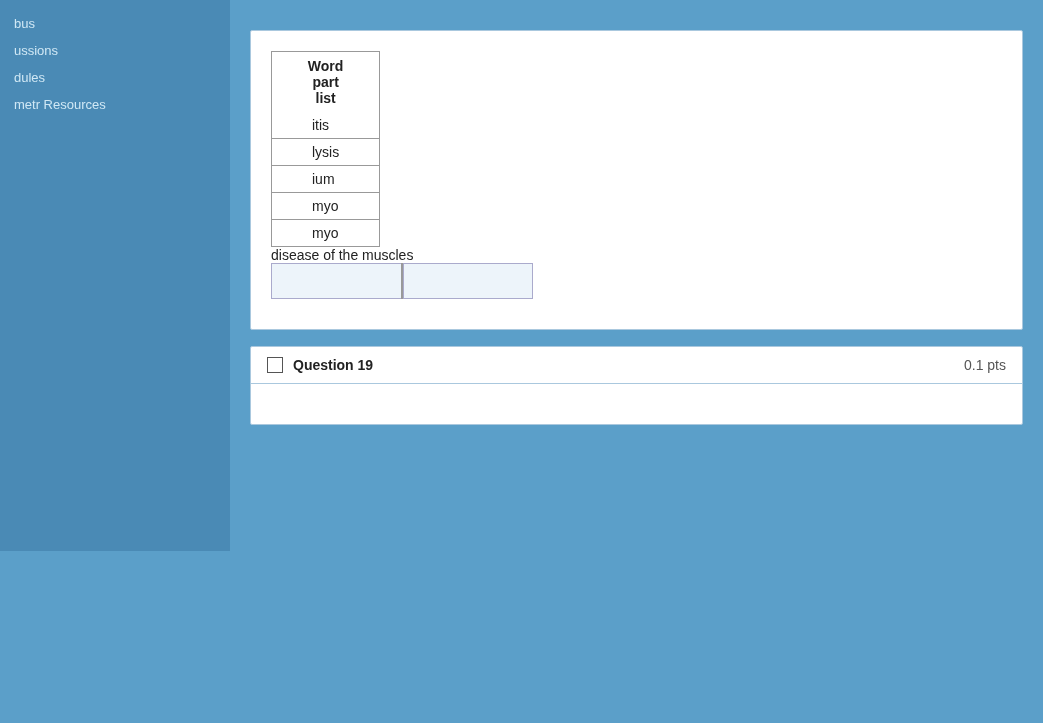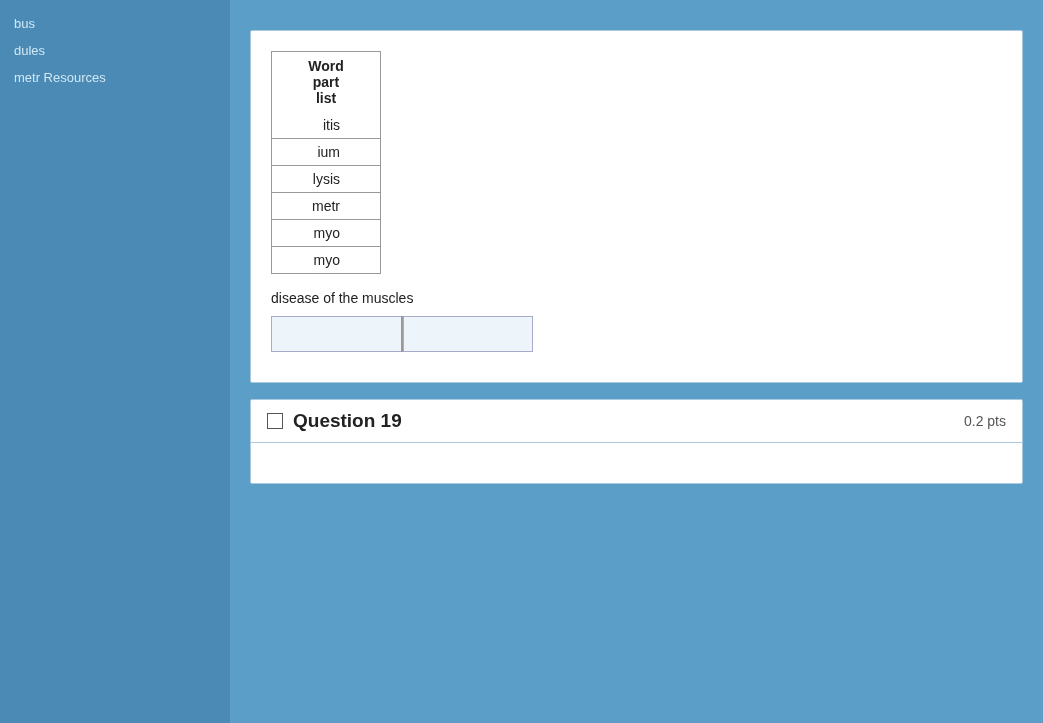--- a/index.html
+++ b/index.html
@@ -14,21 +14,21 @@
       overflow: hidden;
       position: relative;
     }
 
     
     .sidebar {
       position: absolute;
       left: 0;
       top: 0;
       width: 230px;
-      height: 723px;
+      height: 551px;
       background-color: #4a8ab5;
       padding-top: 10px;
     }
 
     .sidebar-item {
       color: #d0e8f5;
       padding: 6px 14px;
       font-size: 13px;
       cursor: pointer;
     }
@@ -49,52 +49,51 @@
       background-color: #fff;
       border: 1px solid #aac8de;
       border-radius: 2px;
       padding: 20px 20px 30px 20px;
       margin-bottom: 16px;
     }
 
     
     .word-part-table {
       border-collapse: collapse;
-      margin-bottom: 16px;
     }
 
     .word-part-table caption {
       font-weight: bold;
       font-size: 14px;
       text-align: center;
       border: 1px solid #999;
       border-bottom: none;
       padding: 6px 30px;
       background: #fff;
       color: #222;
     }
 
     .word-part-table td {
       border: 1px solid #999;
-      text-align: right;
+      text-align: left;
       padding: 5px 40px;
       font-size: 14px;
       color: #222;
       background: #fff;
     }
 
     .word-part-table tr:first-child td {
       border-top: none;
     }
 
     
     .definition-text {
       font-size: 14px;
       color: #222;
-      margin-bottom: 10px;
+      margin-bottom: 0;
     }
 
     
     .answer-boxes {
       display: flex;
       gap: 0;
       align-items: center;
     }
 
     .answer-box {
@@ -142,21 +141,21 @@
 
     .question-19-checkbox {
       width: 16px;
       height: 16px;
       border: 1px solid #555;
       background: #fff;
       display: inline-block;
     }
 
     .question-number {
-      font-size: 19px;
+      font-size: 14px;
       font-weight: bold;
       color: #222;
     }
 
     .question-pts {
       font-size: 14px;
       color: #555;
     }
 
     .question-19-body {
@@ -165,45 +164,45 @@
     }
   </style>
 </head>
 <body>
 
 <div class="sidebar">
   <div class="sidebar-item">
     <span>bus</span>
   </div>
   <div class="sidebar-item">
+    <span>ussions</span>
+  </div>
+  <div class="sidebar-item">
     <span>dules</span>
   </div>
   <div class="sidebar-item">
     <span>metr Resources</span>
   </div>
 </div>
 
 <div class="main-content">
 
   <div class="question-card">
 
     <table class="word-part-table">
       <caption>Word part list</caption>
       <tbody>
         <tr>
           <td>itis</td>
         </tr>
         <tr>
+          <td>lysis</td>
+        </tr>
+        <tr>
           <td>ium</td>
-        </tr>
-        <tr>
-          <td>lysis</td>
-        </tr>
-        <tr>
-          <td>metr</td>
         </tr>
         <tr>
           <td>myo</td>
         </tr>
         <tr>
           <td>myo</td>
         </tr>
       </tbody>
     </table>
 
@@ -216,18 +215,18 @@
     </div>
 
   </div>
 
   <div class="question-19-card">
     <div class="question-19-header">
       <div class="left">
         <div class="question-19-checkbox"></div>
         <span class="question-number">Question 19</span>
       </div>
-      <span class="question-pts">0.2 pts</span>
+      <span class="question-pts">0.1 pts</span>
     </div>
     <div class="question-19-body"></div>
   </div>
 
 </div>
 
 </body></html>

